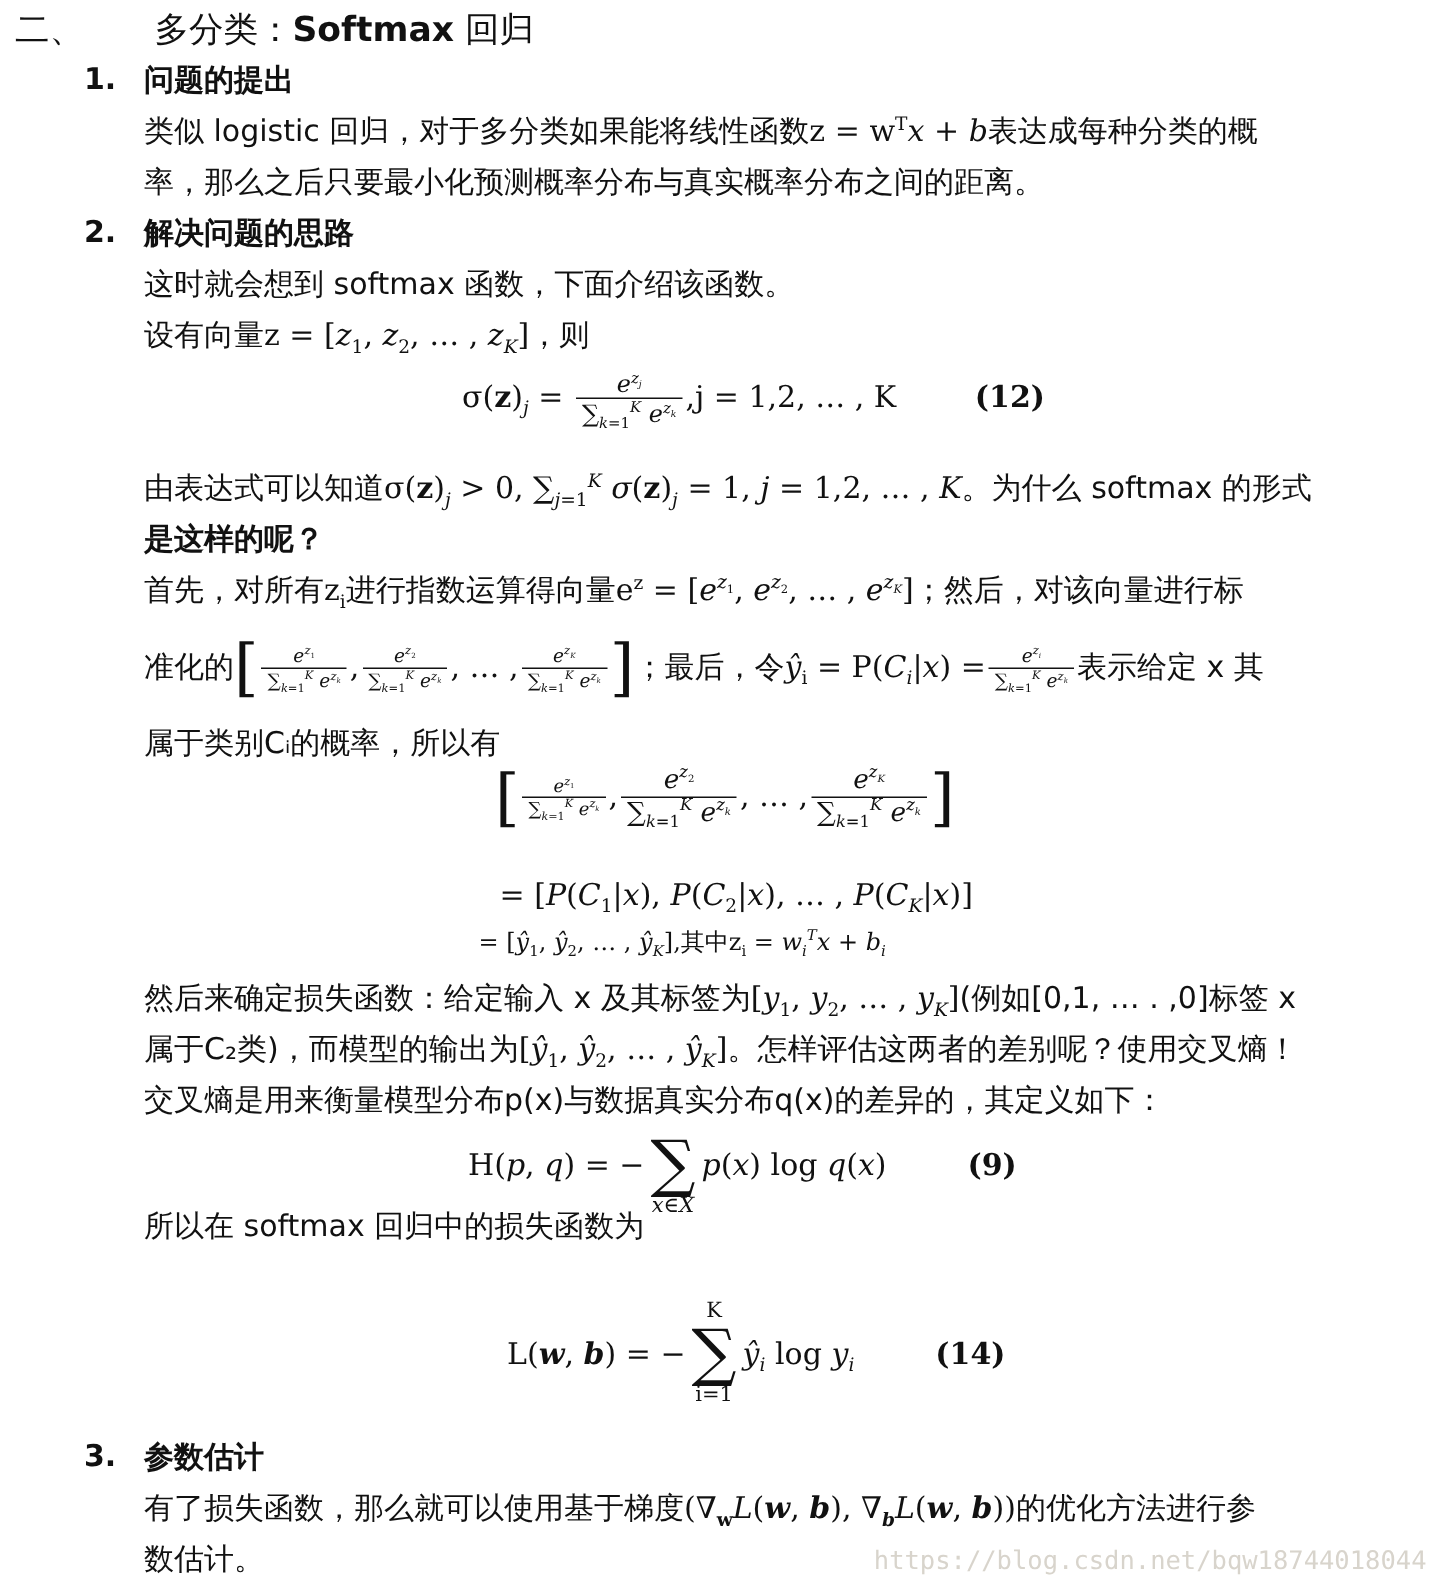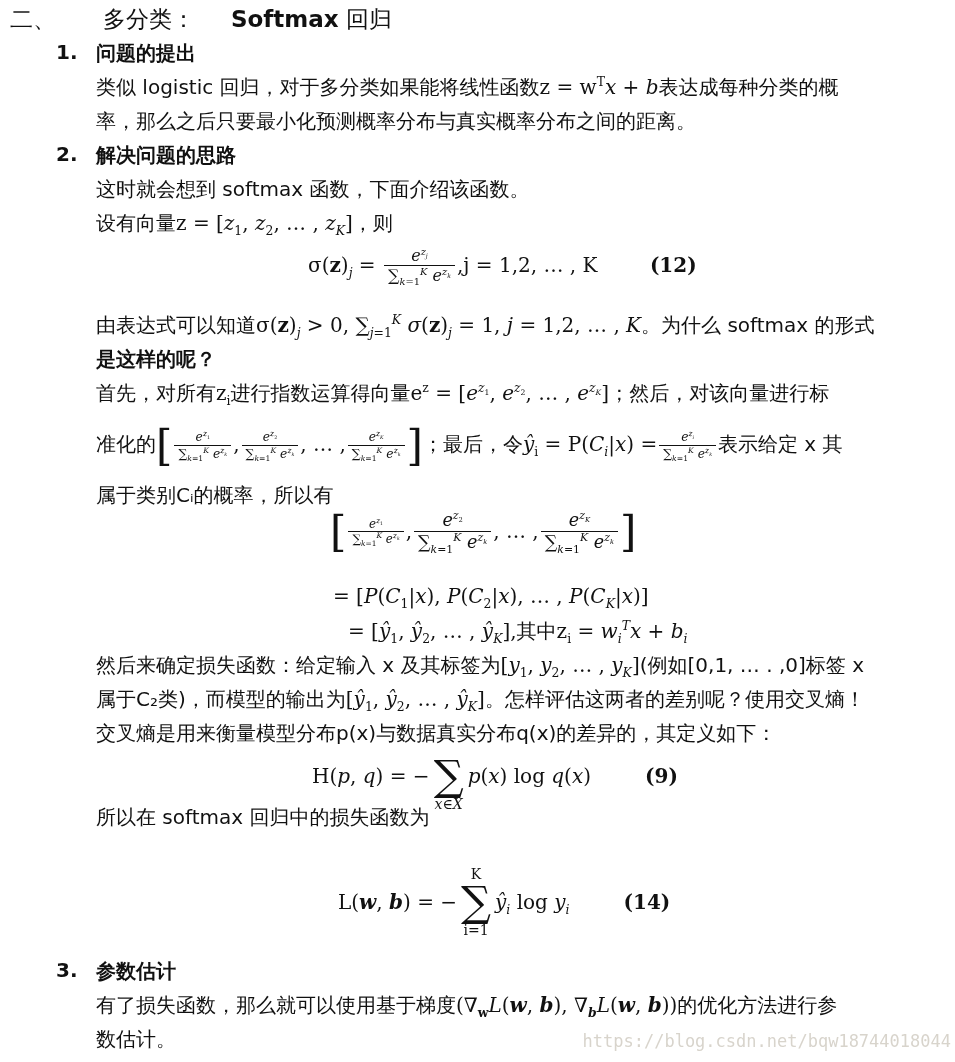--- a/index.html
+++ b/index.html
@@ -5,21 +5,21 @@
   html, body { margin:0; padding:0; background:#ffffff; }
   body {
     width:955px; height:1062px; position:relative; overflow:hidden;
     font-family: "DejaVu Serif", "Liberation Serif", serif;
     color:#111; font-size:20px;
   }
   .abs { position:absolute; white-space:nowrap; }
   .cn { font-family: "DejaVu Sans", "Liberation Sans", sans-serif; }
   .sec-title { left:10px; top:4px; font-size:23px; font-family:"DejaVu Sans","Liberation Sans",sans-serif; }
   .sec-title .num { display:inline-block; width:93px; }
-  .sec-title b { font-weight:bold;margin-left:36px; }
+  .sec-title b { font-weight:bold; }
   .sub { font-size:20px; font-weight:bold; font-family:"DejaVu Sans","Liberation Sans",sans-serif; }
   .sub .n { position:absolute; left:-40px; }
   .para { left:96px; font-size:20px; line-height:34px; font-family:"DejaVu Sans","Liberation Sans",sans-serif; }
   .m { font-family:"DejaVu Serif","Liberation Serif",serif; }
   .i { font-style:italic; font-family:"DejaVu Serif","Liberation Serif",serif; }
   .bi { font-style:italic; font-weight:bold; font-family:"DejaVu Serif","Liberation Serif",serif; }
   sup, sub { font-size:0.62em; line-height:0; }
   .frac { display:inline-flex; flex-direction:column; align-items:center; vertical-align:middle; margin:0 2px; }
   .frac .top { font-size:0.8em; padding:0 4px; line-height:1.2; }
   .frac .bot { font-size:0.8em; border-top:1.3px solid #111; padding:0 4px; line-height:1.25; }
@@ -100,21 +100,21 @@
       <span class="top"><span class="i">e</span><sup><span class="i">z</span><sub>2</sub></sup></span>
       <span class="bot">∑<sub><span class="i">k</span>=1</sub><sup class="i">K</sup> <span class="i">e</span><sup><span class="i">z</span><sub class="i">k</sub></sup></span>
     </span>, … ,<span class="frac" style="font-size:22px;">
       <span class="top"><span class="i">e</span><sup><span class="i">z</span><sub class="i">K</sub></sup></span>
       <span class="bot">∑<sub><span class="i">k</span>=1</sub><sup class="i">K</sup> <span class="i">e</span><sup><span class="i">z</span><sub class="i">k</sub></sup></span>
     </span><span class="bracket">]</span>
 </div>
 <div class="abs m" style="left:333px; top:584px; font-size:20px;">
   = [<span class="i">P</span>(<span class="i">C</span><sub>1</sub>|<span class="i">x</span>), <span class="i">P</span>(<span class="i">C</span><sub>2</sub>|<span class="i">x</span>), … , <span class="i">P</span>(<span class="i">C</span><sub class="i">K</sub>|<span class="i">x</span>)]
 </div>
-<div class="abs m" style="left:348px; top:618px; font-size:20px;">
+<div class="abs m" style="left:319px; top:618px; font-size:16px;">
   = [<span class="i">ŷ</span><sub>1</sub>, <span class="i">ŷ</span><sub>2</sub>, … , <span class="i">ŷ</span><sub class="i">K</sub>],<span class="cn">其中</span>z<sub>i</sub> = <span class="i">w</span><sub class="i">i</sub><sup class="i">T</sup><span class="i">x</span> + <span class="i">b</span><sub class="i">i</sub>
 </div>
 
 <div class="abs para" style="top:648px;">
   <span>然后来确定损失函数：给定输入 x 及其标签为</span><span class="m">[<span class="i">y</span><sub>1</sub>, <span class="i">y</span><sub>2</sub>, … , <span class="i">y</span><sub class="i">K</sub>]</span><span>(例如[0,1, … . ,0]标签 x</span>
 </div>
 <div class="abs para" style="top:682px;">
   <span>属于C₂类)，而模型的输出为</span><span class="m">[<span class="i">ŷ</span><sub>1</sub>, <span class="i">ŷ</span><sub>2</sub>, … , <span class="i">ŷ</span><sub class="i">K</sub>]</span><span>。怎样评估这两者的差别呢？使用交叉熵！</span>
 </div>
 <div class="abs para" style="top:716px;">交叉熵是用来衡量模型分布p(x)与数据真实分布q(x)的差异的，其定义如下：</div>

